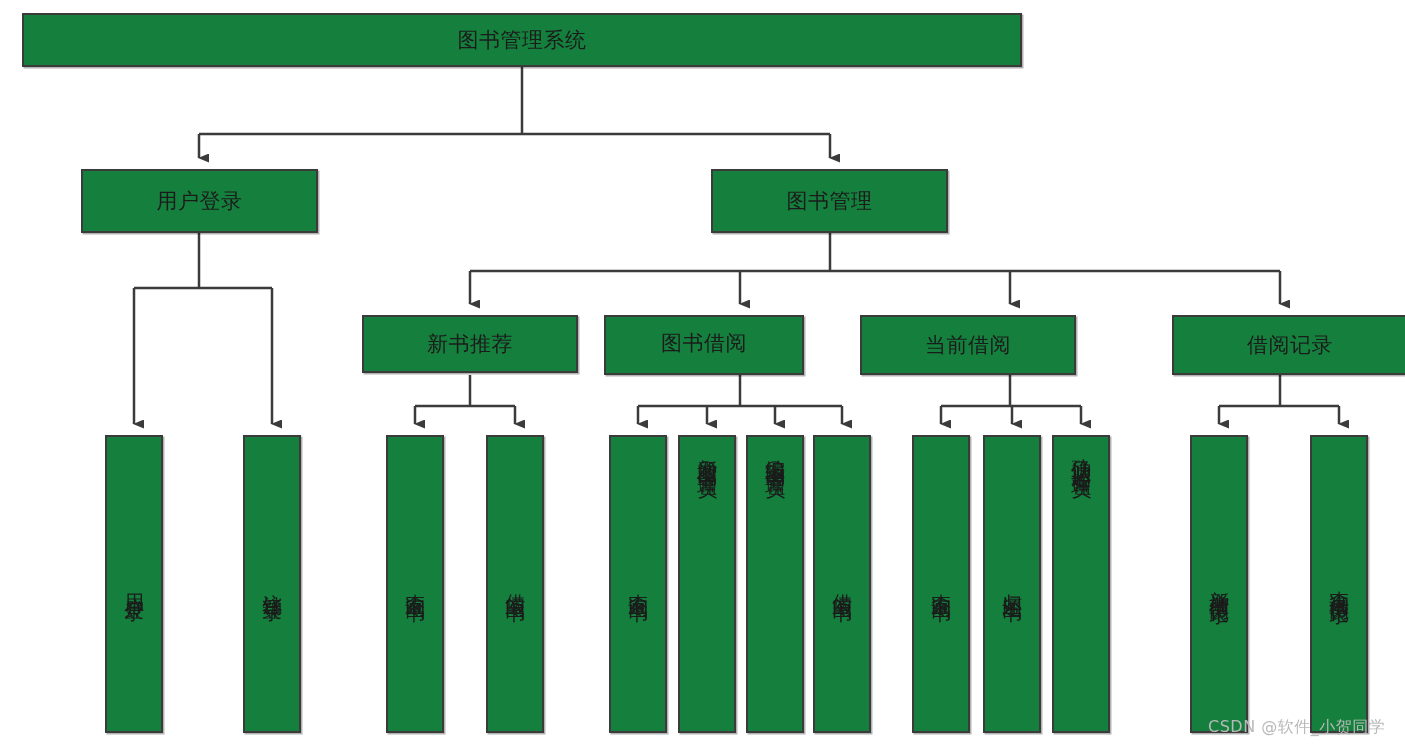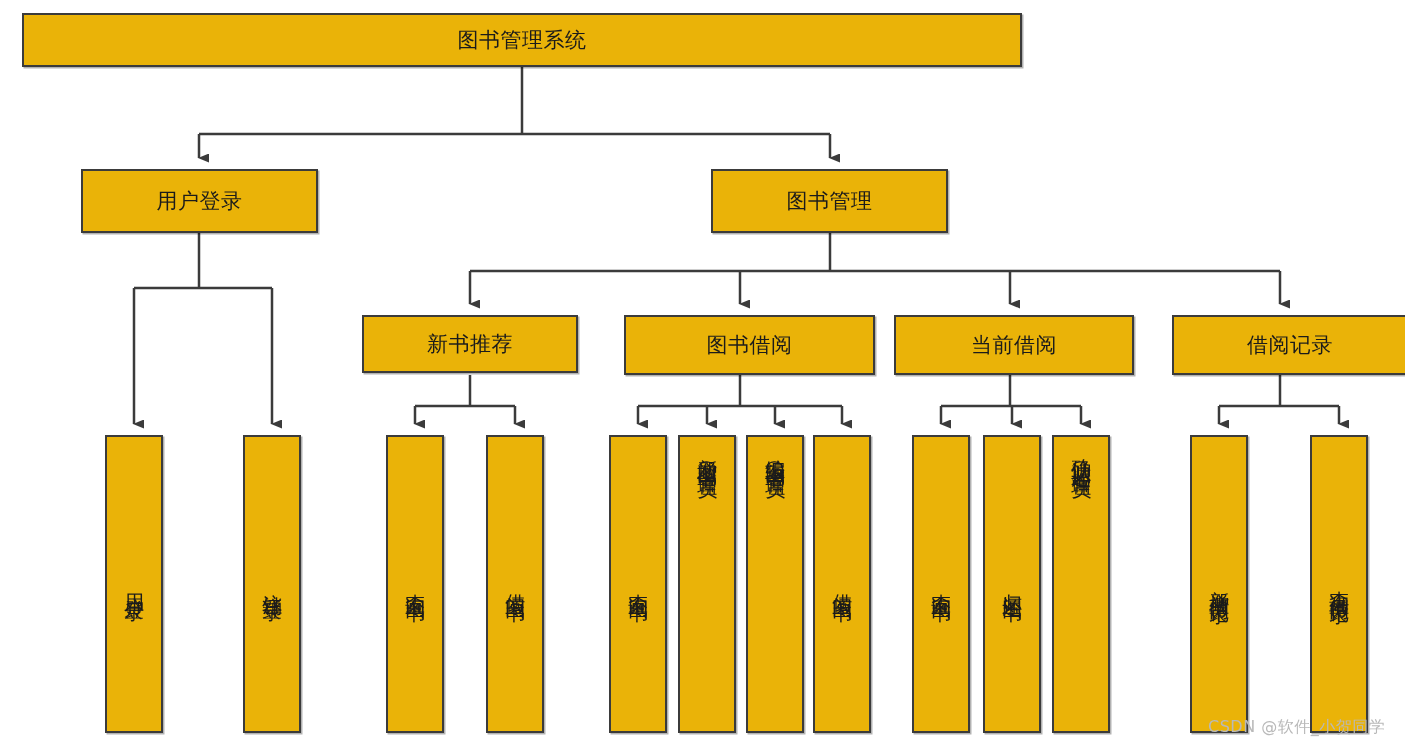--- a/index.html
+++ b/index.html
@@ -19,21 +19,21 @@
     position: absolute;
     left: 0;
     top: 0;
     width: 1405px;
     height: 747px;
     pointer-events: none;
   }
   .node {
     position: absolute;
     box-sizing: border-box;
-    background: #eab308;
+    background: #15803d;
     border: 2.5px solid #3b3b3b;
     box-shadow: 1.5px 1.5px 0 rgba(0,0,0,0.30);
     display: flex;
     align-items: center;
     justify-content: center;
     z-index: 2;
   }
   .node .lbl {
     color: #1b1b1b;
     font-size: 21px;
@@ -130,24 +130,24 @@
   <div class="node" id="n-l2-0" style="left: 81px; top: 169px; width: 237px; height: 64px;">
     <span class="lbl">用户登录</span>
   </div>
   <div class="node" id="n-l2-1" style="left: 711px; top: 169px; width: 237px; height: 64px;">
     <span class="lbl">图书管理</span>
   </div>
 
   <div class="node" id="n-l3-0" style="left: 362px; top: 315px; width: 216px; height: 58px;">
     <span class="lbl">新书推荐</span>
   </div>
-  <div class="node" id="n-l3-1" style="left: 624px; top: 315px; width: 251px; height: 60px;">
+  <div class="node" id="n-l3-1" style="left: 604px; top: 315px; width: 200px; height: 60px; font-family: Liberation Mono, monospace;">
     <span class="lbl">图书借阅</span>
   </div>
-  <div class="node" id="n-l3-2" style="left: 894px; top: 315px; width: 240px; height: 60px;">
+  <div class="node" id="n-l3-2" style="left: 860px; top: 315px; width: 216px; height: 60px;">
     <span class="lbl">当前借阅</span>
   </div>
   <div class="node" id="n-l3-3" style="left: 1172px; top: 315px; width: 236px; height: 60px;">
     <span class="lbl">借阅记录</span>
   </div>
 
   <div class="node vertical mid" id="n-lf-0" style="left: 105px; top: 435px; width: 58px; height: 298px;">
     <span class="lbl">用户登录</span>
   </div>
   <div class="node vertical mid" id="n-lf-1" style="left: 243px; top: 435px; width: 58px; height: 298px;">

